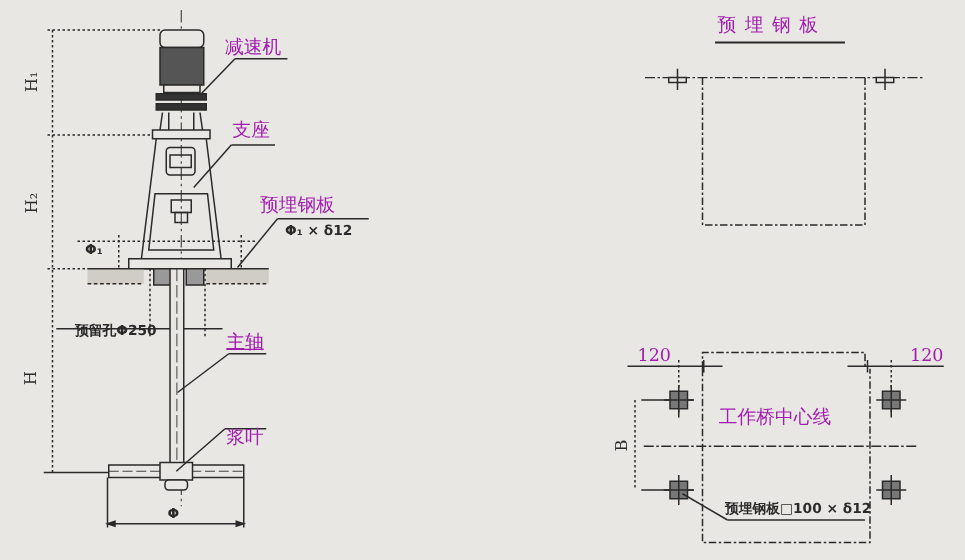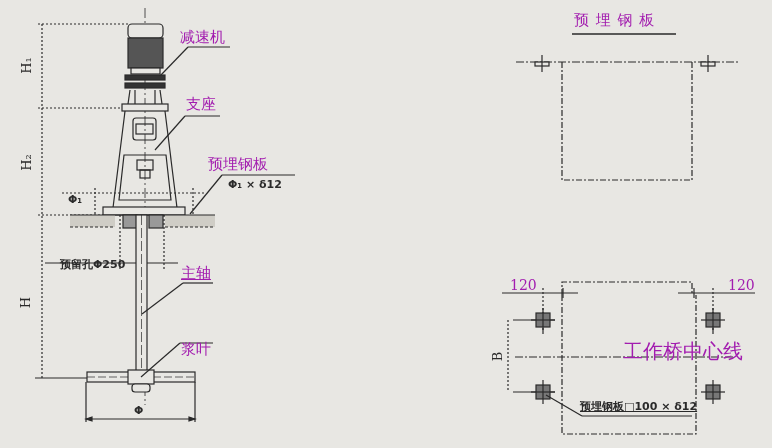--- a/index.html
+++ b/index.html
@@ -150,14 +150,14 @@
 <div class="lbl-sm" style="left:50px; top:259px;margin-left:10px;">预留孔Φ250</div>
 <div class="lbl" style="left:181px; top:266px;text-decoration:underline;">主轴</div>
 <div class="lbl" style="left:181px; top:342px;">浆叶</div>
 <div class="lbl-sm" style="left:134px; top:405px;">Φ</div>
 
 <div class="lbl" style="left:574px; top:13px; letter-spacing:1px;">预 埋 钢 板</div>
 
 <div class="lbl serif" style="left:510px; top:278px; font-size:14px;">120</div>
 <div class="lbl serif" style="left:728px; top:278px; font-size:14px;">120</div>
 <div class="vert" style="left:493px; top:349px;">B</div>
-<div class="lbl" style="left:575px; top:341px; font-size:20px;margin-left:48px;">工作桥中心线</div>
-<div class="lbl-sm" style="left:580px; top:401px;text-decoration:underline;">预埋钢板□100 × δ12</div>
+<div class="lbl" style="left:575px; top:326px; font-size:15px;">工作桥中心线</div>
+<div class="lbl-sm" style="left:580px; top:401px;">预埋钢板□100 × δ12</div>
 
 </body></html>

